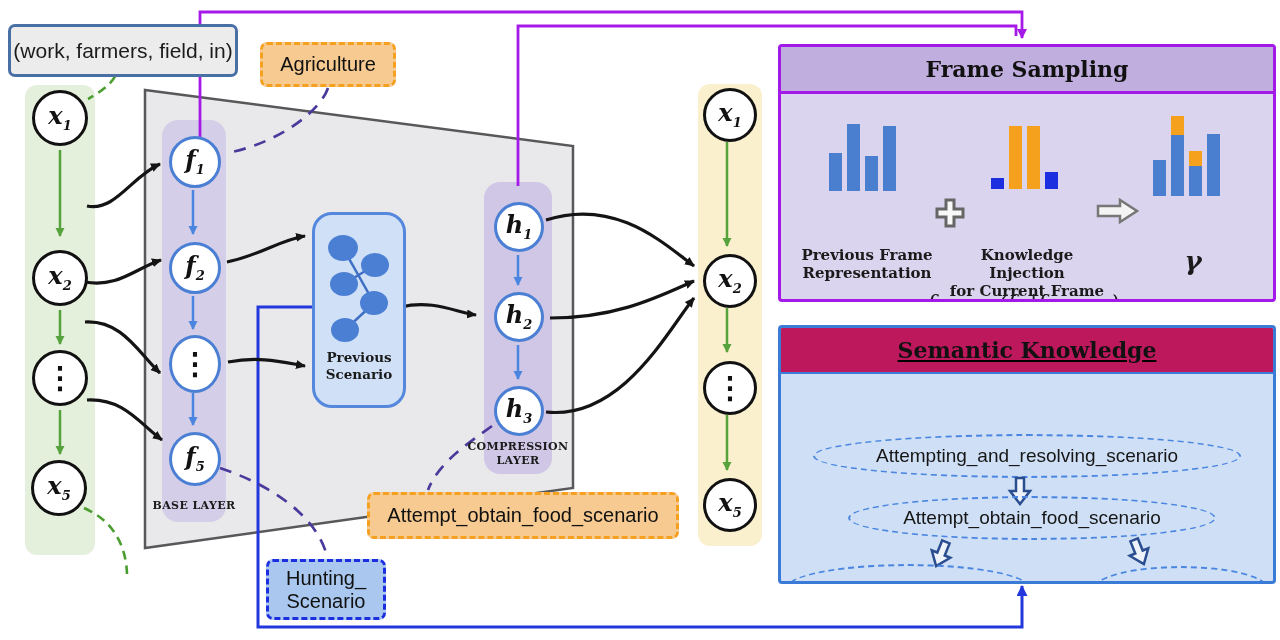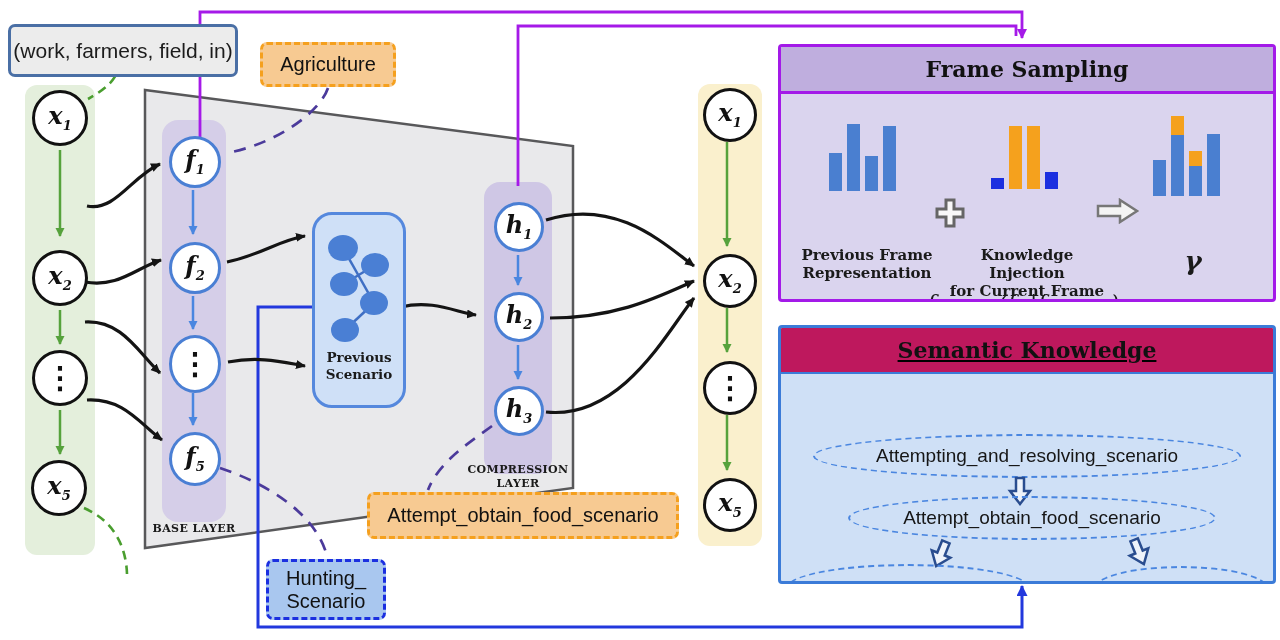--- a/index.html
+++ b/index.html
@@ -19,21 +19,21 @@
   .dots{font-family:"DejaVu Serif",serif;font-weight:bold;font-size:30px;color:#111;
         line-height:0.75;letter-spacing:0;}
   .io-box{position:absolute;z-index:4;background:#ececec;border:3px solid #4a6fa5;
           border-radius:7px;display:flex;align-items:center;justify-content:center;
           font-size:21px;color:#1c1c1c;}
   .tag-box{position:absolute;z-index:5;border-radius:7px;display:flex;flex-direction:column;
            align-items:center;justify-content:center;font-size:20px;color:#111;text-align:center;line-height:1.15;}
   .tag-orange{background:#f7ca92;border:3.5px dashed #f5a01e;}
   .tag-blue{background:#a9c7ef;border:3.5px dashed #1b2fe0;}
   .layer-label{position:absolute;z-index:4;font-family:"DejaVu Serif",serif;font-weight:bold;
-               font-size:11px;color:#1a1a1a;text-align:center;letter-spacing:0.4px;line-height:1.25;margin-top:23px;}
+               font-size:11px;color:#1a1a1a;text-align:center;letter-spacing:0.4px;line-height:1.25;}
   .sk-node{position:absolute;z-index:4;background:#cfe0f7;border:3px solid #5588dd;
            border-radius:20px;display:flex;flex-direction:column;align-items:center;}
   .sk-node-label{font-family:"DejaVu Serif",serif;font-weight:bold;font-size:13.5px;
                  color:#1a1a1a;text-align:center;line-height:1.25;margin-top:2px;}
   .panel{position:absolute;z-index:4;border-radius:4px;overflow:hidden;}
   #fs-panel{left:778px;top:44px;width:492px;height:252px;border:3.5px solid #a31ae8;background:#dad4ee;}
   #fs-panel .panel-header{background:#bfaede;border-bottom:3px solid #a31ae8;}
   #sk-panel{left:778px;top:325px;width:492px;height:253px;border:3px solid #3b7bd8;background:#cfe0f6;}
   #sk-panel .panel-header{background:#be185d;border-bottom:2.5px solid #3b7bd8;text-decoration:underline;}
   .panel-header{height:44px;display:flex;align-items:center;justify-content:center;}

